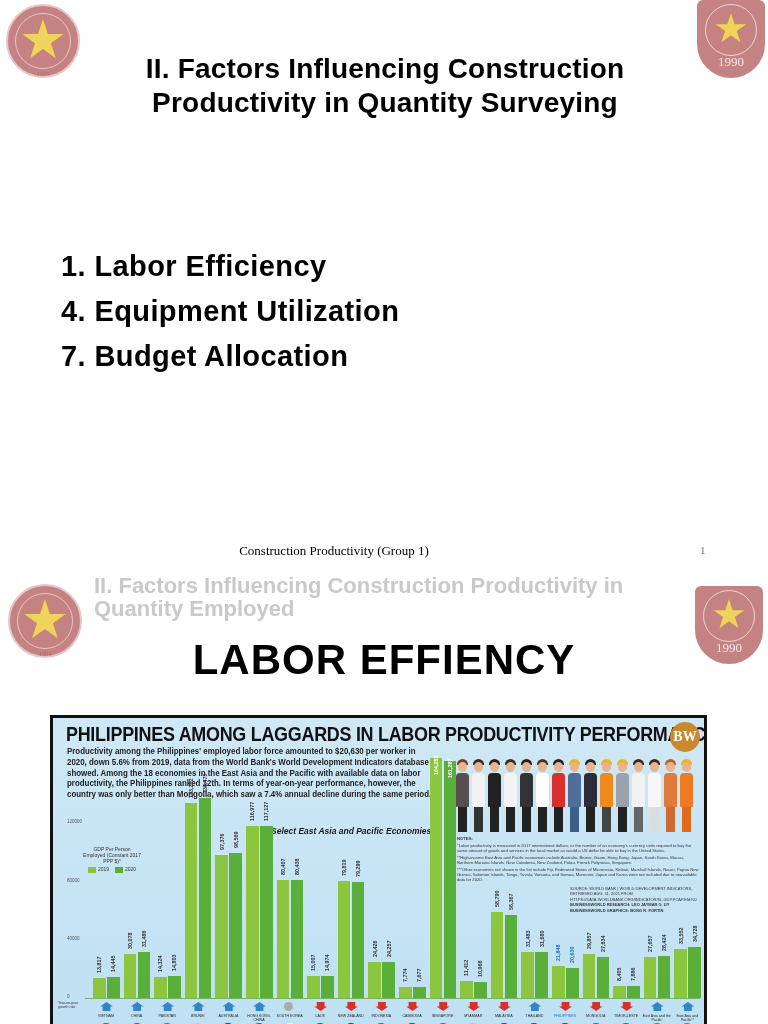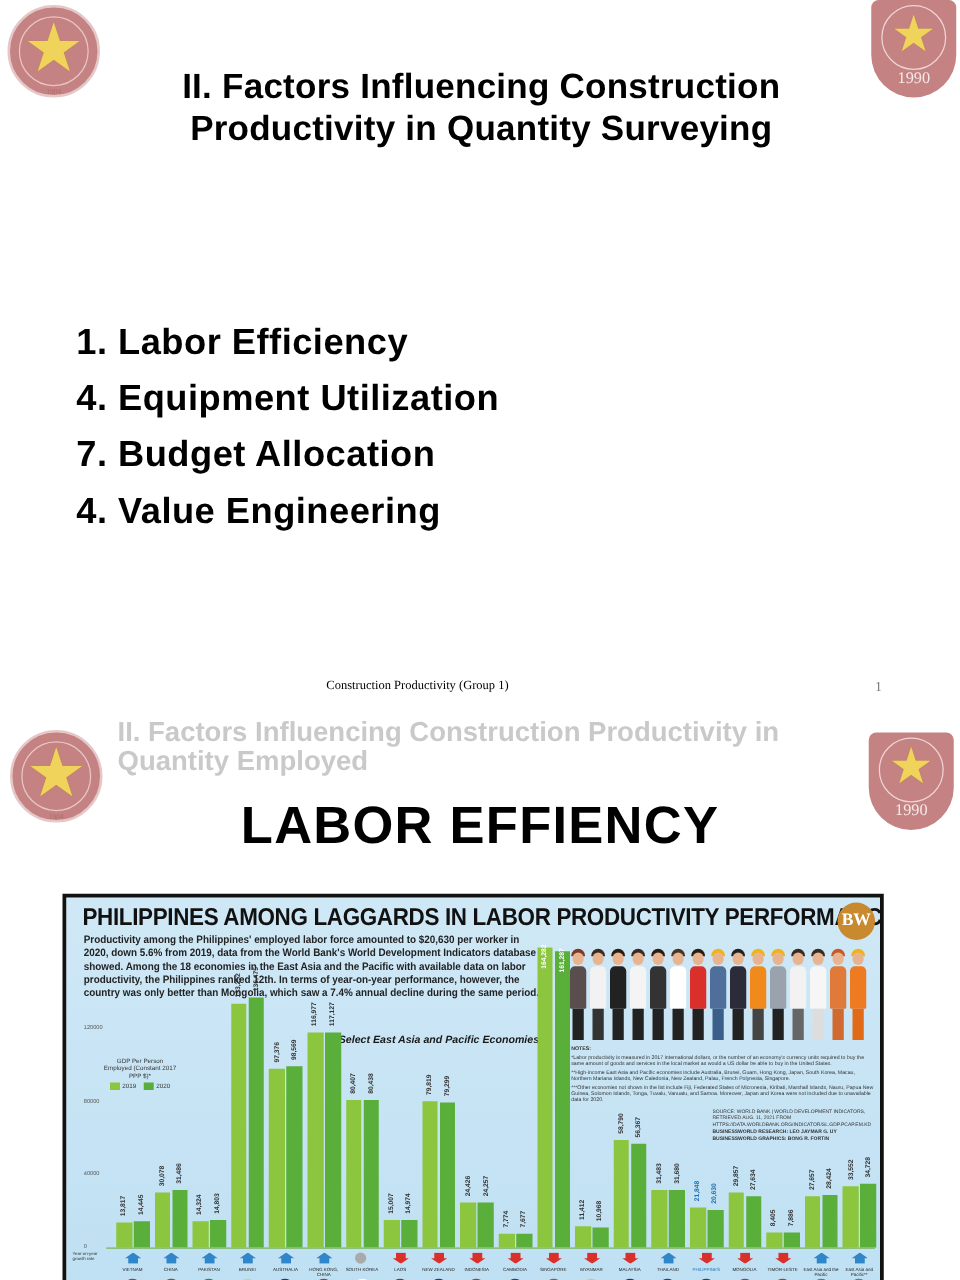--- a/index.html
+++ b/index.html
@@ -24,24 +24,24 @@
     border-radius: 6px 6px 34px 34px; }
   .logo-right .inner { position: absolute; left: 8px; top: 4px; width: 52px; height: 52px; border-radius: 50%;
     background: #c58283; border: 1px solid #efd5d5; }
   .logo-right .star { font-size: 40px; transform: translate(-50%, -56%); }
   .logo-right .year { position: absolute; bottom: 8px; left: 0; right: 0; text-align: center;
     font-family: "Liberation Serif", serif; font-size: 13px; color: #f6e9e9; }
 
   
   .s1-title { position: absolute; left: 40px; top: 52px; width: 690px; text-align: center;
     font-weight: 700; font-size: 28px; line-height: 34px; color: #000; letter-spacing: 0.2px; }
-  .s1-list { position: absolute; left: 61px; top: 252px; list-style: none; }
+  .s1-list { position: absolute; left: 61px; top: 244px; list-style: none; }
   .s1-list li { font-weight: 700; font-size: 29px; line-height: 45px; color: #000; letter-spacing: 0.4px; }
   .footer-text { position: absolute; top: 543px; left: 0; width: 668px; text-align: center;
-    font-family: "Liberation Serif", serif; font-size: 10px; color: #000; }
+    font-family: "Liberation Serif", serif; font-size: 13px; color: #000; }
   .footer-page { position: absolute; top: 544px; left: 700px; font-family: "Liberation Serif", serif;
     font-size: 11px; color: #777; }
 
   
   .s2-faded-title { position: absolute; left: 94px; top: 8px; width: 540px; font-weight: 700;
     font-size: 22px; line-height: 23px; color: #c9c9c9; }
   .s2-title { position: absolute; left: 0; top: 70px; width: 768px; text-align: center;
     font-weight: 700; font-size: 42px; letter-spacing: 1px; color: #000; }
 
   
@@ -112,21 +112,20 @@
 
   <div class="s1-title">
     <div>II. Factors Influencing Construction</div>
     <div>Productivity in Quantity Surveying</div>
   </div>
 
   <ul class="s1-list">
     <li>1. Labor Efficiency</li>
     <li>4. Equipment Utilization</li>
     <li>7. Budget Allocation</li>
-    <li>4. Value Engineering</li>
   </ul>
 
   <div class="footer-text">Construction Productivity (Group 1)</div>
   <div class="footer-page">1</div>
 </div>
 
 <div class="slide slide-2">
   <div class="logo-left" style="left:8px; top:18px;">
     <span class="star">★</span>
     <span class="year">1904</span>

